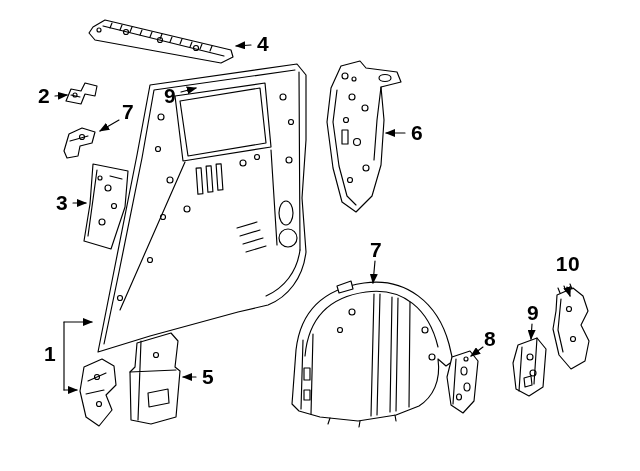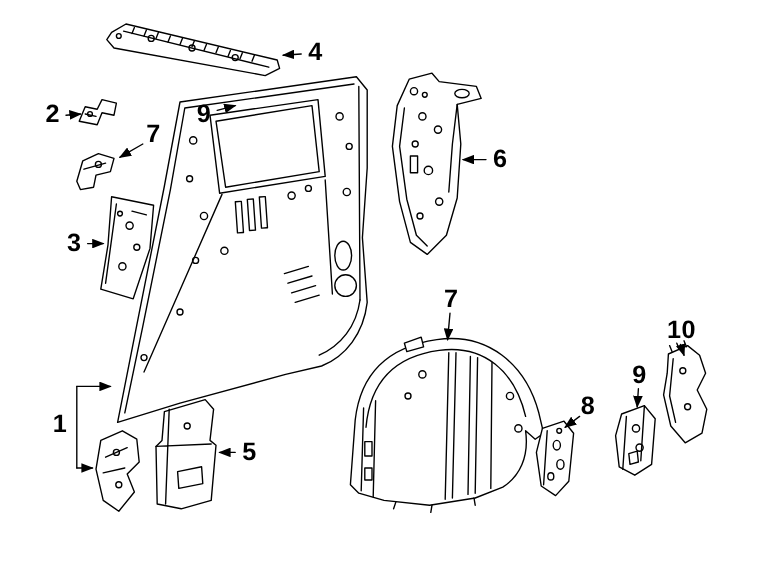--- a/index.html
+++ b/index.html
@@ -22,21 +22,21 @@
   }
   .c1  { left: 50px;  top: 354px; }
   .c2  { left: 44px;  top: 96px;  }
   .c3  { left: 62px;  top: 203px; }
   .c4  { left: 263px; top: 44px;  }
   .c5  { left: 208px; top: 377px; }
   .c6  { left: 417px; top: 133px; }
   .c7  { left: 376px; top: 250px; }
   .c8  { left: 490px; top: 339px; }
   .c9  { left: 533px; top: 313px; }
-  .c10 { left: 568px; top: 276px; }
+  .c10 { left: 568px; top: 264px; }
   .c11 { left: 128px; top: 112px; }
   .c12 { left: 170px; top: 96px;  }
 </style>
 </head>
 <body>
 
 <div class="stage">
 
   <svg width="640" height="471" viewBox="0 0 640 471" fill="none" stroke="#000" stroke-width="1.15" stroke-linejoin="round" stroke-linecap="round">
 

